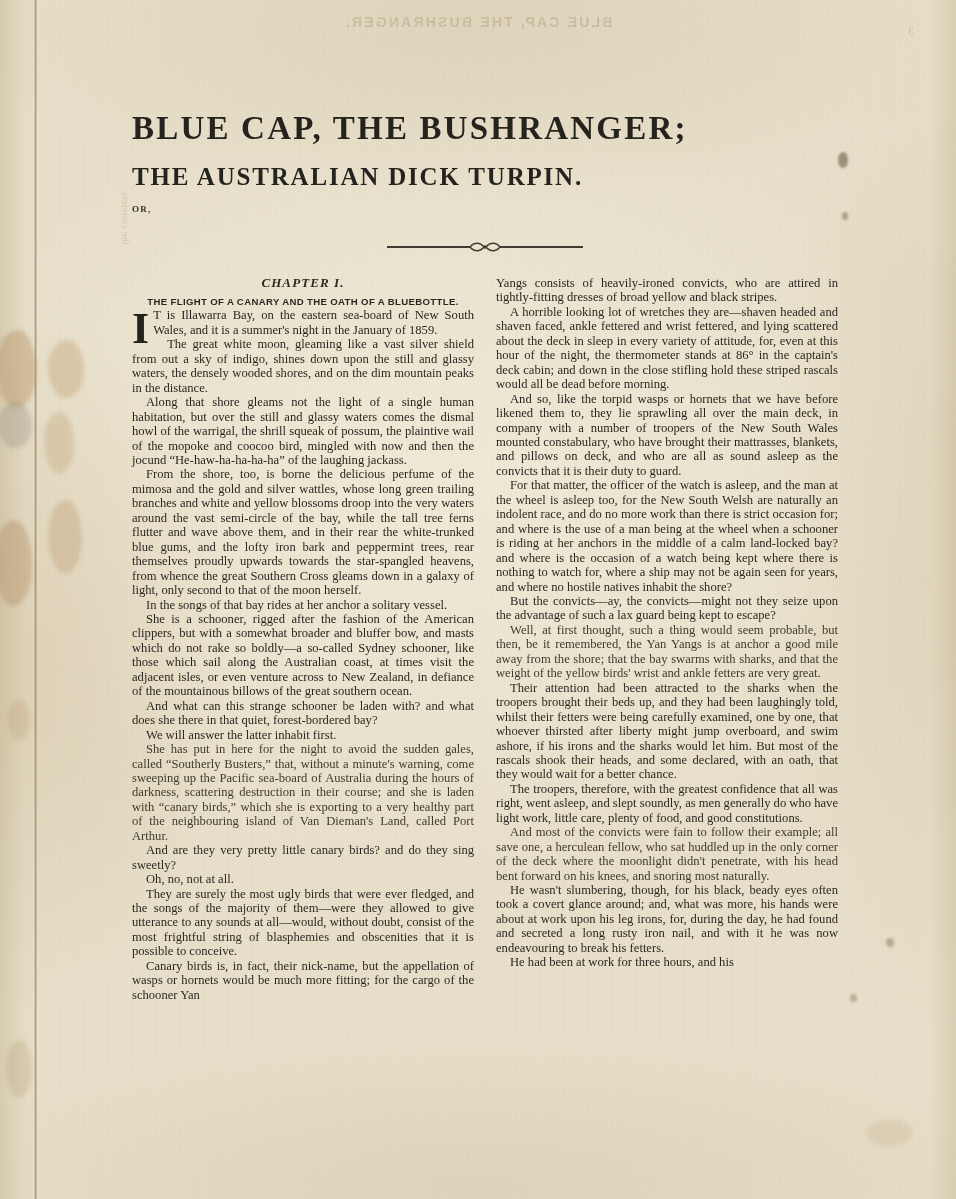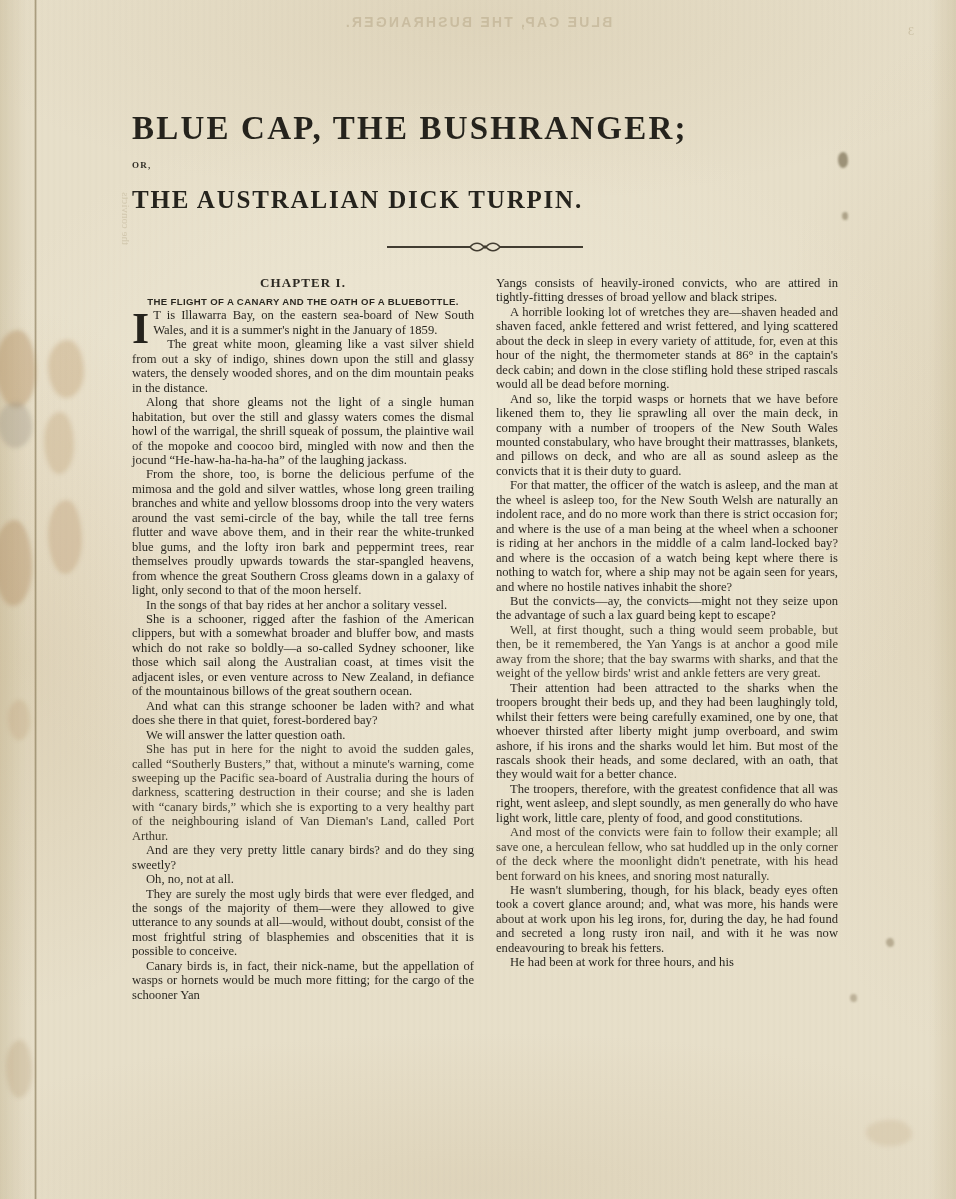--- a/index.html
+++ b/index.html
@@ -200,20 +200,21 @@
   }
   .col p.noindent { text-indent: 0; }
 
   #chapter-heading {
     text-align: center;
     font-family: "Liberation Serif", serif;
     font-weight: bold;
     font-size: 13px;
     letter-spacing: 1.1px;
     margin-bottom: 5px;
+    font-style: italic;
   }
   #chapter-subtitle {
     text-align: center;
     font-family: "Liberation Sans", "DejaVu Sans", sans-serif;
     font-weight: bold;
     font-size: 9.6px;
     letter-spacing: .35px;
     line-height: 13px;
     color: #201e18;
   }
@@ -270,22 +271,22 @@
   <div class="fox" style="left:866px; top:1120px; width:46px;  height:26px;  background:rgba(186,156,112,.22);"></div>
 
   <div id="show-through">BLUE CAP, THE BUSHRANGER.</div>
   <div id="show-through-folio">3</div>
   <div class="ghost-margin" style="left:132px; top:245px;">the convicts</div>
 
   <div id="content">
 
     <div id="masthead">
       <div id="title-main">BLUE CAP, THE BUSHRANGER;</div>
+      <div id="title-sub">THE AUSTRALIAN DICK TURPIN.</div>
       <div id="title-or">OR,</div>
-      <div id="title-sub">THE AUSTRALIAN DICK TURPIN.</div>
 
       <div id="ornament-rule">
         <span class="bar-l"></span>
         <span class="bar-r"></span>
         <svg class="knot" viewBox="0 0 50 12">
           <path d="M2 6 L10 6 M40 6 L48 6" stroke="#3a352a" stroke-width="2" fill="none"></path>
           <path d="M10 6 C14 1, 20 1, 24 6 C20 11, 14 11, 10 6 Z" fill="none" stroke="#3a352a" stroke-width="1.5"></path>
           <path d="M26 6 C30 1, 36 1, 40 6 C36 11, 30 11, 26 6 Z" fill="none" stroke="#3a352a" stroke-width="1.5"></path>
           <circle cx="25" cy="6" r="1.7" fill="#3a352a"></circle>
         </svg>
@@ -300,21 +301,21 @@
         <div id="chapter-subtitle">THE FLIGHT OF A CANARY AND THE OATH OF A BLUEBOTTLE.</div>
 
         <p id="first-para" class="ink-heavy"><span id="drop-cap">I</span><span>T is Illawarra Bay, on the eastern sea-board of New South Wales, and it is a summer's night in the January of 1859.</span></p>
 
         <p><span>The great white moon, gleaming like a vast silver shield from out a sky of indigo, shines down upon the still and glassy waters, the densely wooded shores, and on the dim mountain peaks in the distance.</span></p>
         <p class="ink-heavy"><span>Along that shore gleams not the light of a single human habitation, but over the still and glassy waters comes the dismal howl of the warrigal, the shrill squeak of possum, the plaintive wail of the mopoke and coocoo bird, mingled with now and then the jocund “He-haw-ha-ha-ha-ha” of the laughing jackass.</span></p>
         <p><span>From the shore, too, is borne the delicious perfume of the mimosa and the gold and silver wattles, whose long green trailing branches and white and yellow blossoms droop into the very waters around the vast semi-circle of the bay, while the tall tree ferns flutter and wave above them, and in their rear the white-trunked blue gums, and the lofty iron bark and peppermint trees, rear themselves proudly upwards towards the star-spangled heavens, from whence the great Southern Cross gleams down in a galaxy of light, only second to that of the moon herself.</span></p>
         <p><span>In the songs of that bay rides at her anchor a solitary vessel.</span></p>
         <p class="ink-heavy"><span>She is a schooner, rigged after the fashion of the American clippers, but with a somewhat broader and bluffer bow, and masts which do not rake so boldly—a so-called Sydney schooner, like those which sail along the Australian coast, at times visit the adjacent isles, or even venture across to New Zealand, in defiance of the mountainous billows of the great southern ocean.</span></p>
         <p><span>And what can this strange schooner be laden with? and what does she there in that quiet, forest-bordered bay?</span></p>
-        <p><span>We will answer the latter question oath.</span></p>
+        <p><span>We will answer the latter inhabit first.</span></p>
         <p class="ink-light"><span>She has put in here for the night to avoid the sudden gales, called “Southerly Busters,” that, without a minute's warning, come sweeping up the Pacific sea-board of Australia during the hours of darkness, scattering destruction in their course; and she is laden with “canary birds,” which she is exporting to a very healthy part of the neighbouring island of Van Dieman's Land, called Port Arthur.</span></p>
         <p><span>And are they very pretty little canary birds? and do they sing sweetly?</span></p>
         <p><span>Oh, no, not at all.</span></p>
         <p><span>They are surely the most ugly birds that were ever fledged, and the songs of the majority of them—were they allowed to give utterance to any sounds at all—would, without doubt, consist of the most frightful string of blasphemies and obscenities that it is possible to conceive.</span></p>
         <p><span>Canary birds is, in fact, their nick-name, but the appellation of wasps or hornets would be much more fitting; for the cargo of the schooner Yan</span></p>
       </div>
 
       <div class="col" id="col-right">
         <p class="noindent ink-heavy"><span>Yangs consists of heavily-ironed convicts, who are attired in tightly-fitting dresses of broad yellow and black stripes.</span></p>
         <p><span>A horrible looking lot of wretches they are—shaven headed and shaven faced, ankle fettered and wrist fettered, and lying scattered about the deck in sleep in every variety of attitude, for, even at this hour of the night, the thermometer stands at 86° in the captain's deck cabin; and down in the close stifling hold these striped rascals would all be dead before morning.</span></p>

